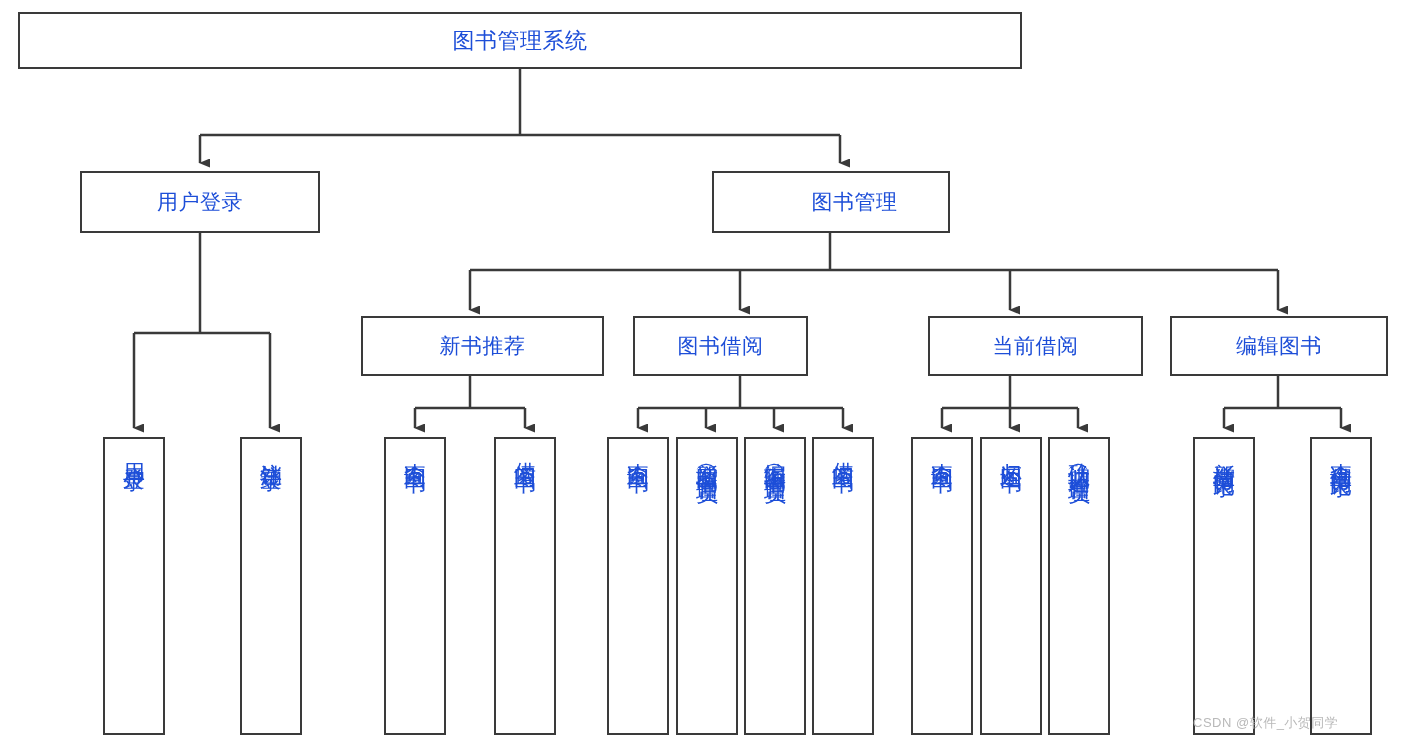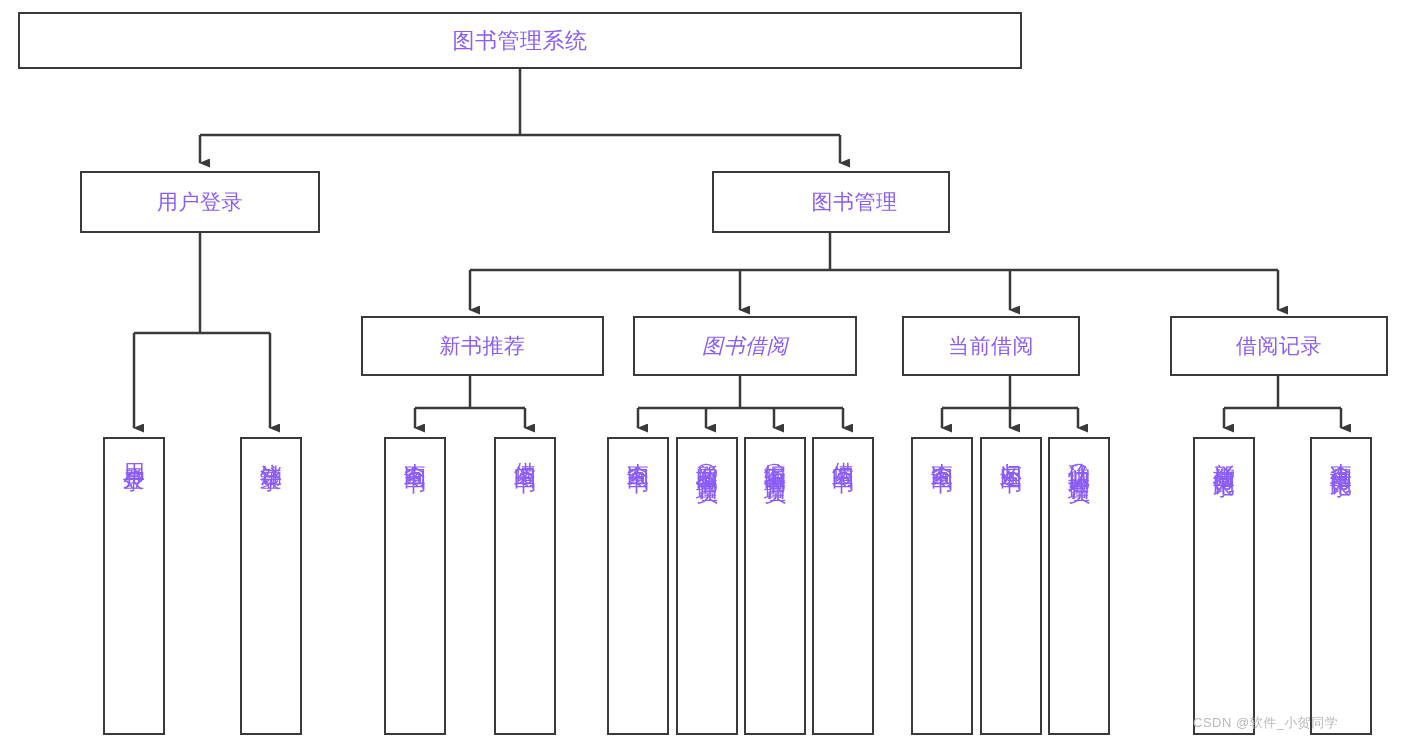--- a/index.html
+++ b/index.html
@@ -26,21 +26,21 @@
     pointer-events: none;
   }
   .node {
     position: absolute;
     box-sizing: border-box;
     background: #ffffff;
     border: 2px solid #3a3a3a;
     display: flex;
     align-items: center;
     justify-content: center;
-    color: #8b5cf6;
+    color: #1d4ed8;
   }
   .node-label {
     display: block;
     text-align: center;
     line-height: 1.25;
     white-space: nowrap;
   }
   .node.horizontal .node-label {
     font-size: 21px;
     letter-spacing: 0.5px;
@@ -130,28 +130,28 @@
   <div class="node horizontal" style="left:80px; top:171px; width:240px; height:62px;">
     <span class="node-label">用户登录</span>
   </div>
   <div class="node horizontal" style="left:712px; top:171px; width:238px; height:62px;padding-left:47px;">
     <span class="node-label">图书管理</span>
   </div>
 
   <div class="node horizontal" style="left:361px; top:316px; width:243px; height:60px;">
     <span class="node-label">新书推荐</span>
   </div>
-  <div class="node horizontal" style="left:633px; top:316px; width:224px; height:60px;font-style:italic;">
+  <div class="node horizontal" style="left:633px; top:316px; width:175px; height:60px;">
     <span class="node-label">图书借阅</span>
   </div>
-  <div class="node horizontal" style="left:902px; top:316px; width:178px; height:60px;">
+  <div class="node horizontal" style="left:928px; top:316px; width:215px; height:60px;">
     <span class="node-label">当前借阅</span>
   </div>
   <div class="node horizontal" style="left:1170px; top:316px; width:218px; height:60px;">
-    <span class="node-label">借阅记录</span>
+    <span class="node-label">编辑图书</span>
   </div>
 
   <div class="node vertical" style="left:103px; top:437px; width:62px; height:298px;">
     <span class="node-label">用户登录</span>
   </div>
   <div class="node vertical" style="left:240px; top:437px; width:62px; height:298px;">
     <span class="node-label">注销登录</span>
   </div>
 
   <div class="node vertical" style="left:384px; top:437px; width:62px; height:298px;">

